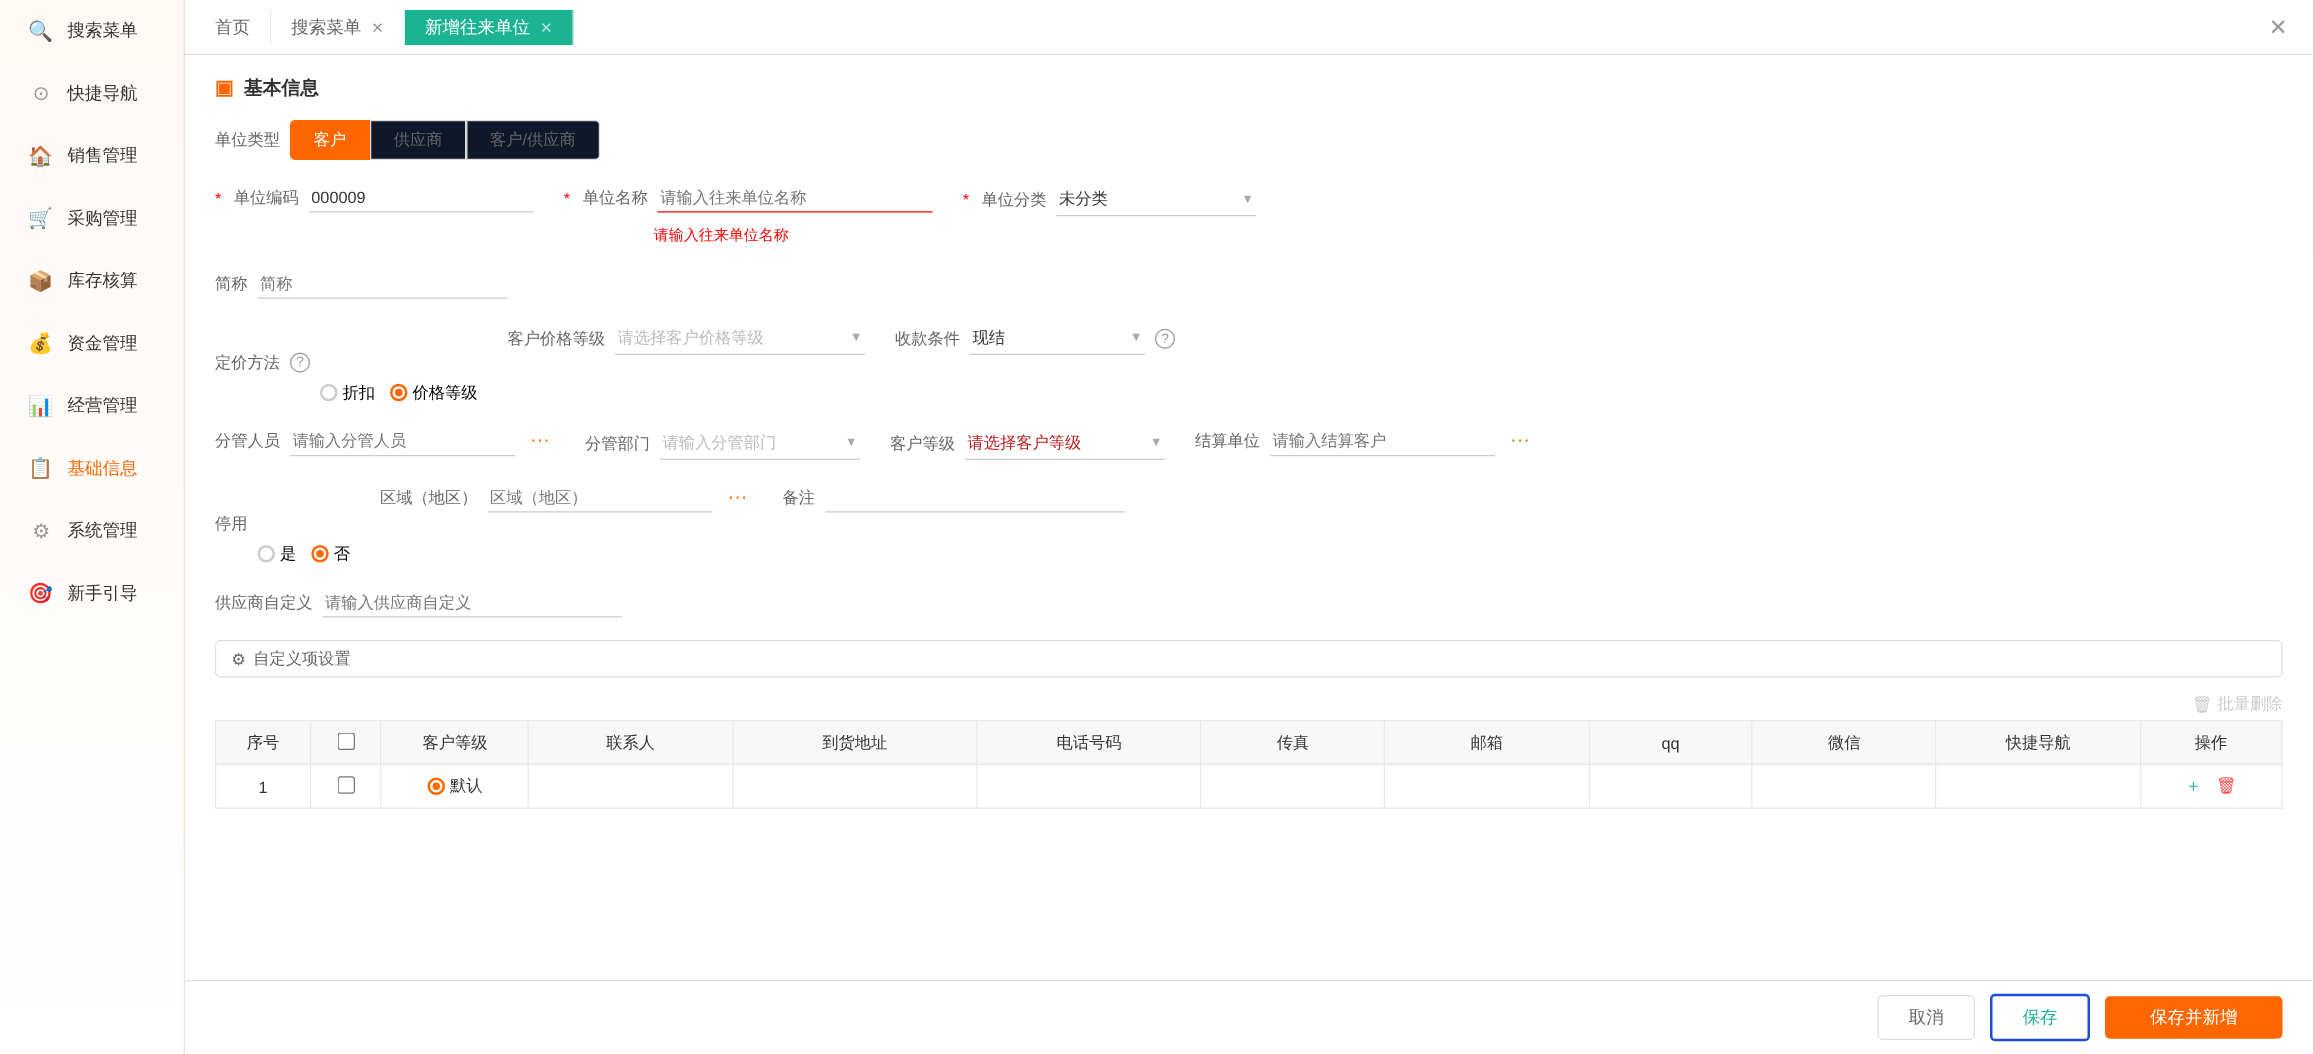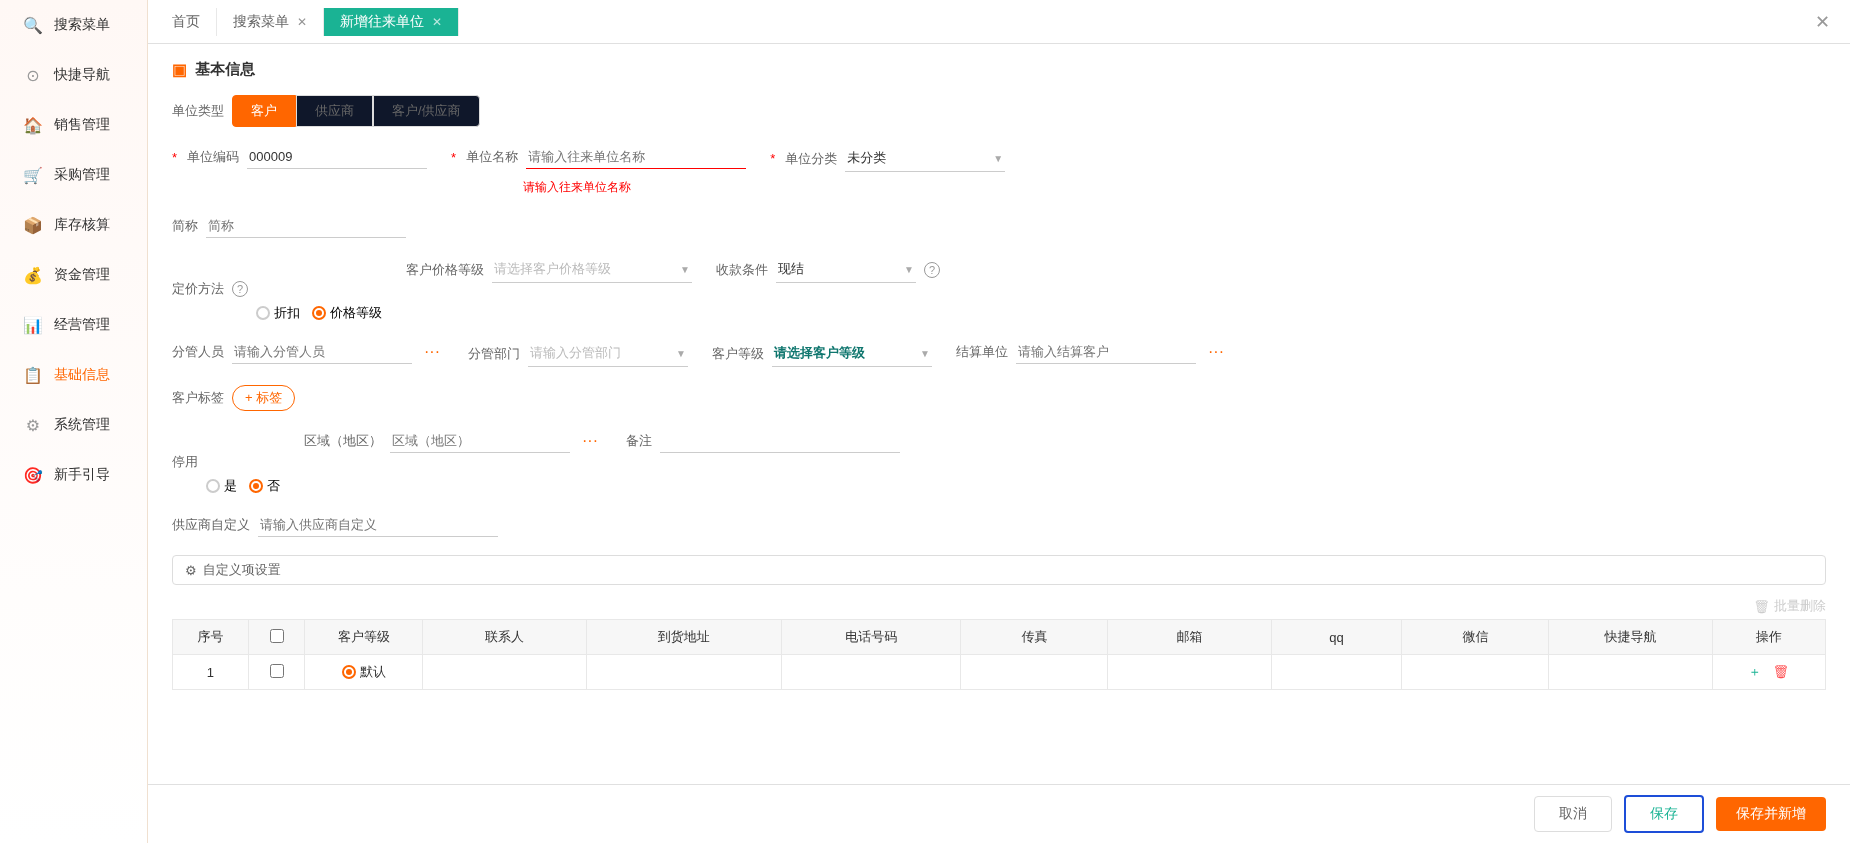--- a/index.html
+++ b/index.html
@@ -329,21 +329,21 @@
     .btn-save {
       padding: 8px 24px;
       border: 2px solid #1d4ed8;
       border-radius: 4px;
       cursor: pointer;
       font-size: 14px;
       color: #1ab394;
       background: #fff;
     }
     .btn-save-add {
-      padding: 8px 20px;
+      padding: 8px 36px;
       border: none;
       border-radius: 4px;
       cursor: pointer;
       font-size: 14px;
       color: #fff;
       background: #ff6600;
     }
   </style>
 </head>
 <body>
@@ -498,39 +498,31 @@
       <div class="form-group">
         <span class="form-label">分管部门</span>
         <div class="form-select" style="min-width:160px;">
           <span style="color:#bbb;">请输入分管部门</span>
           <span class="form-select-arrow">▼</span>
         </div>
       </div>
       <div class="form-group">
         <span class="form-label">客户等级</span>
         <div class="form-select" style="min-width:160px;">
-          <span style="color:#0f766e;font-weight:bold;">请选择客户等级</span>
+          <span style="color:#b91c1c;">请选择客户等级</span>
           <span class="form-select-arrow">▼</span>
         </div>
       </div>
       <div class="form-group">
         <span class="form-label">结算单位</span>
         <input class="form-input" type="text" style="min-width: 160px;" placeholder="请输入结算客户">
         <span class="more-btn">···</span>
       </div>
     </div>
 
-    <div class="form-row">
-      <div class="form-group">
-        <span class="form-label">客户标签</span>
-        <div class="tag-btn">
-          <span>+ 标签</span>
-        </div>
-      </div>
-    </div>
 
     <div class="form-row">
       <div class="form-group">
         <span class="form-label">停用</span>
         <div class="radio-group">
           <div class="radio-item">
             <div class="radio-circle"></div>
             <span>是</span>
           </div>
           <div class="radio-item">

